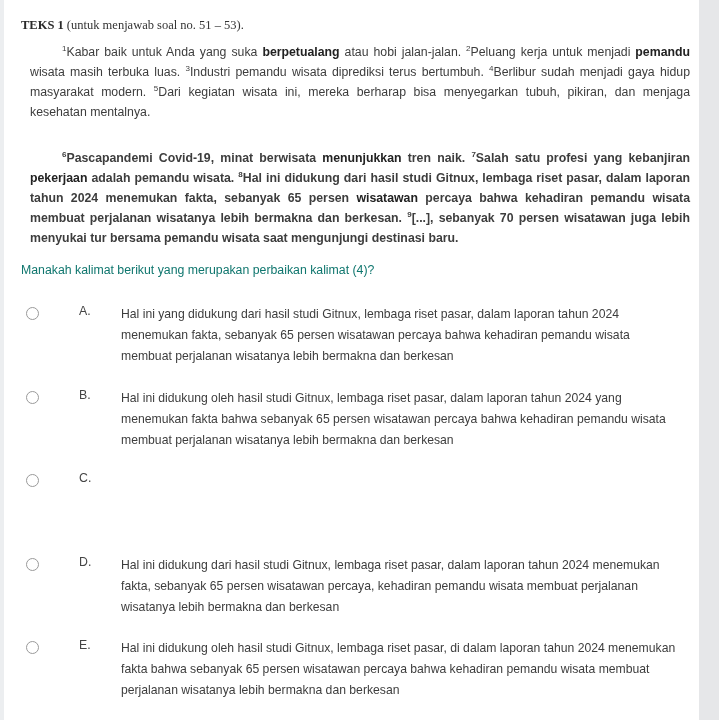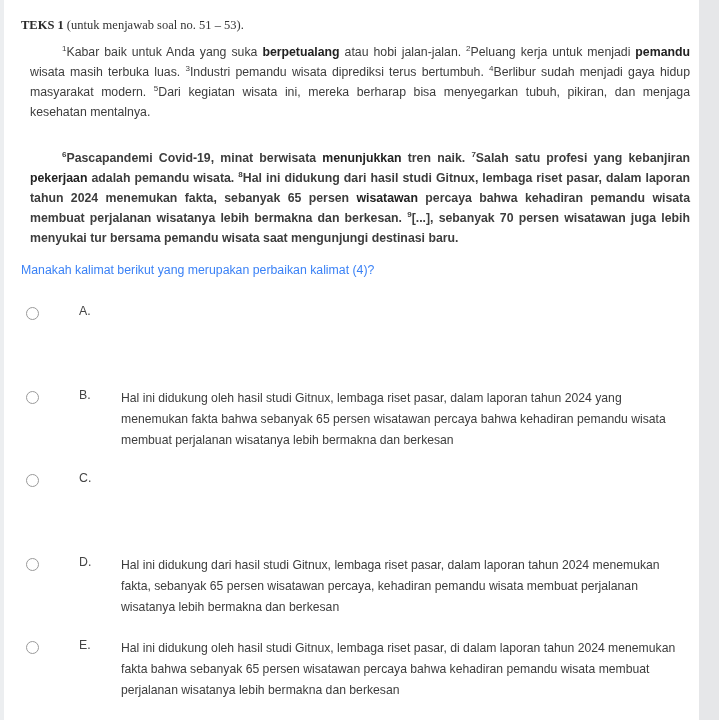--- a/index.html
+++ b/index.html
@@ -32,21 +32,21 @@
     text-align: justify;
     text-indent: 32px;
     color: #3d3d3d;
   }
   .para b { color: #222; }
   .para sup { font-size: 8px; vertical-align: 5px; line-height: 0; }
   .p1 { top: 42px; }
   .p2 { top: 148px; font-weight: bold; }
   .question {
     position: absolute; top: 263px; left: 0;
-    font-size: 12.3px; color: #3b82f6;
+    font-size: 12.3px; color: #0f766e;
   }
   .option {
     position: absolute; left: 0; width: 660px; height: 64px;
     cursor: pointer;
   }
   .radio {
     position: absolute; left: 5px; top: 7px;
     width: 13px; height: 13px; border-radius: 50%;
     border: 1.3px solid #9a9a9a; background: #fff;
     box-sizing: border-box;
@@ -79,20 +79,21 @@
 
   <div class="para p1"><sup>1</sup><span>Kabar baik untuk Anda yang suka </span><b>berpetualang</b><span> atau hobi jalan-jalan. </span><sup>2</sup><span>Peluang kerja untuk menjadi </span><b>pemandu</b><span> wisata masih terbuka luas. </span><sup>3</sup><span>Industri pemandu wisata diprediksi terus bertumbuh. </span><sup>4</sup><span>Berlibur sudah menjadi gaya hidup masyarakat modern. </span><sup>5</sup><span>Dari kegiatan wisata ini, mereka berharap bisa menyegarkan tubuh, pikiran, dan menjaga kesehatan mentalnya.</span></div>
 
   <div class="para p2"><sup>6</sup><span>Pascapandemi Covid-19, minat berwisata </span><b>menunjukkan</b><span> tren naik. </span><sup>7</sup><span>Salah satu profesi yang kebanjiran </span><b>pekerjaan</b><span> adalah pemandu wisata. </span><sup>8</sup><span>Hal ini didukung dari hasil studi Gitnux, lembaga riset pasar, dalam laporan tahun 2024 menemukan fakta, sebanyak 65 persen </span><b>wisatawan</b><span> percaya bahwa kehadiran pemandu wisata membuat perjalanan wisatanya lebih bermakna dan berkesan. </span><sup>9</sup><span>[...], sebanyak 70 persen wisatawan juga lebih menyukai tur bersama pemandu wisata saat mengunjungi destinasi baru.</span></div>
 
   <div class="question">Manakah kalimat berikut yang merupakan perbaikan kalimat (4)?</div>
 
   <div class="option oA">
     <div class="radio"></div>
     <div class="letter">A.</div>
+    <div class="opt-text">Hal ini yang didukung dari hasil studi Gitnux, lembaga riset pasar, dalam laporan tahun 2024 menemukan fakta, sebanyak 65 persen wisatawan percaya bahwa kehadiran pemandu wisata membuat perjalanan wisatanya lebih bermakna dan berkesan</div>
   </div>
 
   <div class="option oB">
     <div class="radio"></div>
     <div class="letter">B.</div>
     <div class="opt-text">Hal ini didukung oleh hasil studi Gitnux, lembaga riset pasar, dalam laporan tahun 2024 yang menemukan fakta bahwa sebanyak 65 persen wisatawan percaya bahwa kehadiran pemandu wisata membuat perjalanan wisatanya lebih bermakna dan berkesan</div>
   </div>
 
   <div class="option oC">
     <div class="radio"></div>

